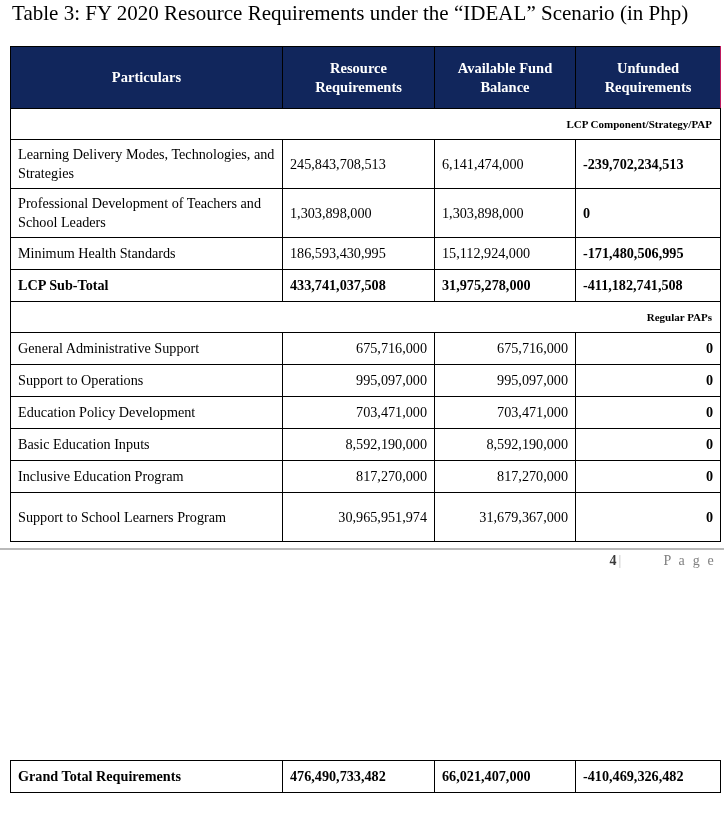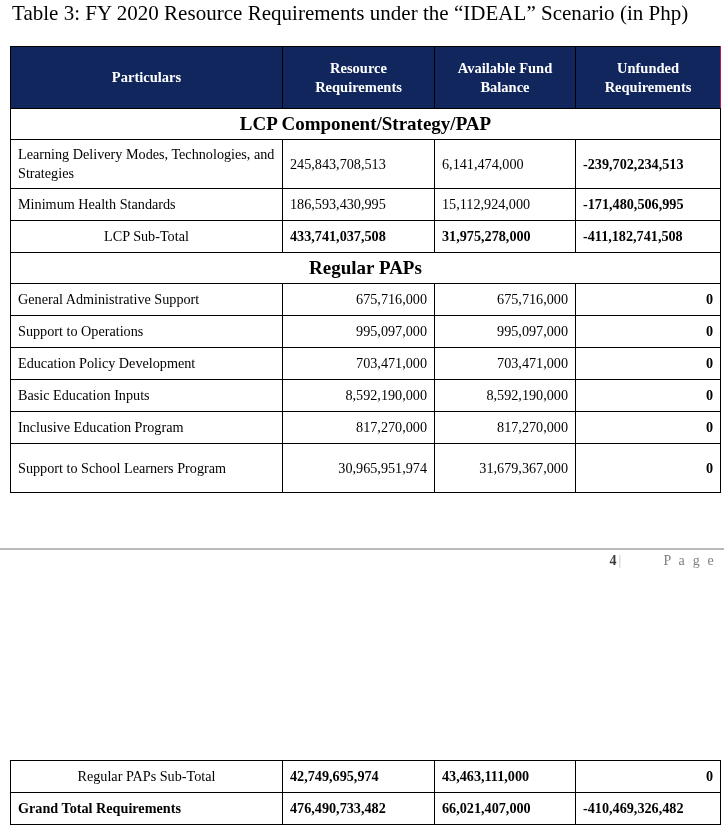--- a/index.html
+++ b/index.html
@@ -64,43 +64,43 @@
     line-height: 19px;
     height: 55px;
     border: 1px solid #11265c;
     border-right: 1px solid #5a6a94;
     padding: 4px 6px;
   }
   thead th:last-child { border-right: 1px solid #be185d; }
 
   .section-row td {
     font-weight: bold;
-    font-size: 19px;
-    text-align: center;
+    font-size: 11px;
+    text-align: right;
     padding: 4px 8px;
     height: 22px;
   }
 
   .lbl {
     text-align: left;
     line-height: 19px;
   }
   .num {
     text-align: left;
     white-space: nowrap;
   }
   .num-right {
     text-align: right;
     white-space: nowrap;
     padding-right: 10px;
   }
   .bold { font-weight: bold; }
   .lbl-right {
-    text-align: center;
-    font-weight: normal;
+    text-align: left;
+    font-weight: bold;
     padding-right: 9px;
     margin-left: 9px;
   }
   .row-tall td { height: 42px; }
   .row-std td  { height: 25px; }
 
   
   .footer-rule {
     position: absolute;
     left: 0;
@@ -174,20 +174,26 @@
         <td colspan="4">LCP Component/Strategy/PAP</td>
       </tr>
 
       <tr class="row-tall">
         <td class="lbl">Learning Delivery Modes, Technologies, and Strategies</td>
         <td class="num">245,843,708,513</td>
         <td class="num">6,141,474,000</td>
         <td class="num bold">-239,702,234,513</td>
       </tr>
 
+      <tr class="row-tall">
+        <td class="lbl">Professional Development of Teachers and School Leaders</td>
+        <td class="num">1,303,898,000</td>
+        <td class="num">1,303,898,000</td>
+        <td class="num bold">0</td>
+      </tr>
 
       <tr class="row-std">
         <td class="lbl">Minimum Health Standards</td>
         <td class="num">186,593,430,995</td>
         <td class="num">15,112,924,000</td>
         <td class="num bold">-171,480,506,995</td>
       </tr>
 
       <tr class="row-std">
         <td class="lbl-right">LCP Sub-Total</td>
@@ -252,26 +258,20 @@
 
   <table class="doc-table-cont">
     <colgroup>
       <col class="col-particulars">
       <col class="col-resource">
       <col class="col-available">
       <col class="col-unfunded">
     </colgroup>
     <tbody>
       <tr>
-        <td class="lbl-right">Regular PAPs Sub-Total</td>
-        <td class="num bold">42,749,695,974</td>
-        <td class="num bold">43,463,111,000</td>
-        <td class="num-right bold">0</td>
-      </tr>
-      <tr>
         <td class="lbl bold">Grand Total Requirements</td>
         <td class="num bold">476,490,733,482</td>
         <td class="num bold">66,021,407,000</td>
         <td class="num bold">-410,469,326,482</td>
       </tr>
     </tbody>
   </table>
 
 </div>
 

